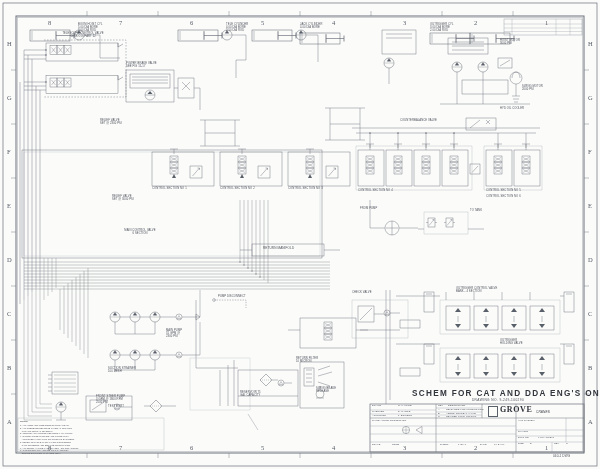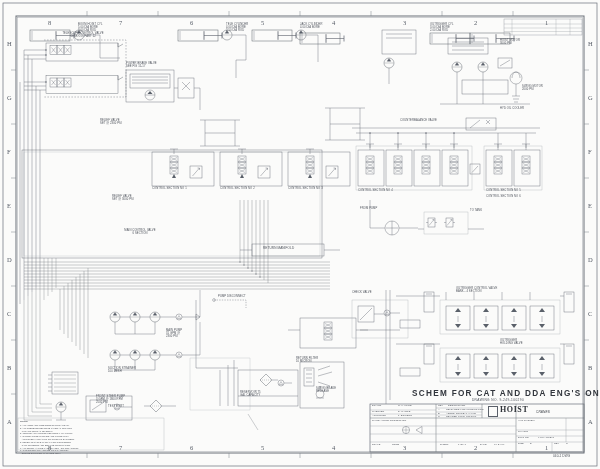--- a/index.html
+++ b/index.html
@@ -564,21 +564,21 @@
    APPROVED HYDRAULIC OIL PRIOR TO SHIPMENT.
 5. REFER TO PARTS MANUAL FOR COMPONENT
    PART NUMBERS AND SERVICE INFORMATION.
 6. ALL RELIEF VALVES FACTORY SET - DO NOT ADJUST.
 7. THIS SCHEMATIC APPLIES TO CAT AND DDA
    ENGINE EQUIPPED MACHINES ONLY.</div>
 
   <div class="lbl ttl ctr" style="left:412px;top:390px;width:172px;">SCHEM FOR CAT AND DDA ENG'S ONLY</div>
   <div class="lbl sub ctr" style="left:412px;top:399px;width:172px;">DRAWING NO. 9-249-100290</div>
 
-  <div class="lbl grove" style="left:500px;top:406px;">HOIST</div>
+  <div class="lbl grove" style="left:500px;top:406px;">GROVE</div>
   <div class="lbl gsub" style="left:536px;top:411px;">CRANES</div>
   <div style="position:absolute;left:488px;top:406px;width:8px;height:9px;border:.6px solid #5a606a;"></div>
 
   <div class="lbl t2" style="left:518px;top:420px;">HYD SYSTEM</div>
   <div class="lbl t2" style="left:518px;top:431px;">TM 9120</div>
 
   <div class="lbl t2" style="left:372px;top:405px;">DRAWN</div>
   <div class="lbl t2" style="left:398px;top:405px;">R. J. KLINE</div>
   <div class="lbl t2" style="left:372px;top:410.5px;">CHECKED</div>
   <div class="lbl t2" style="left:398px;top:410.5px;">D. MYERS</div>

